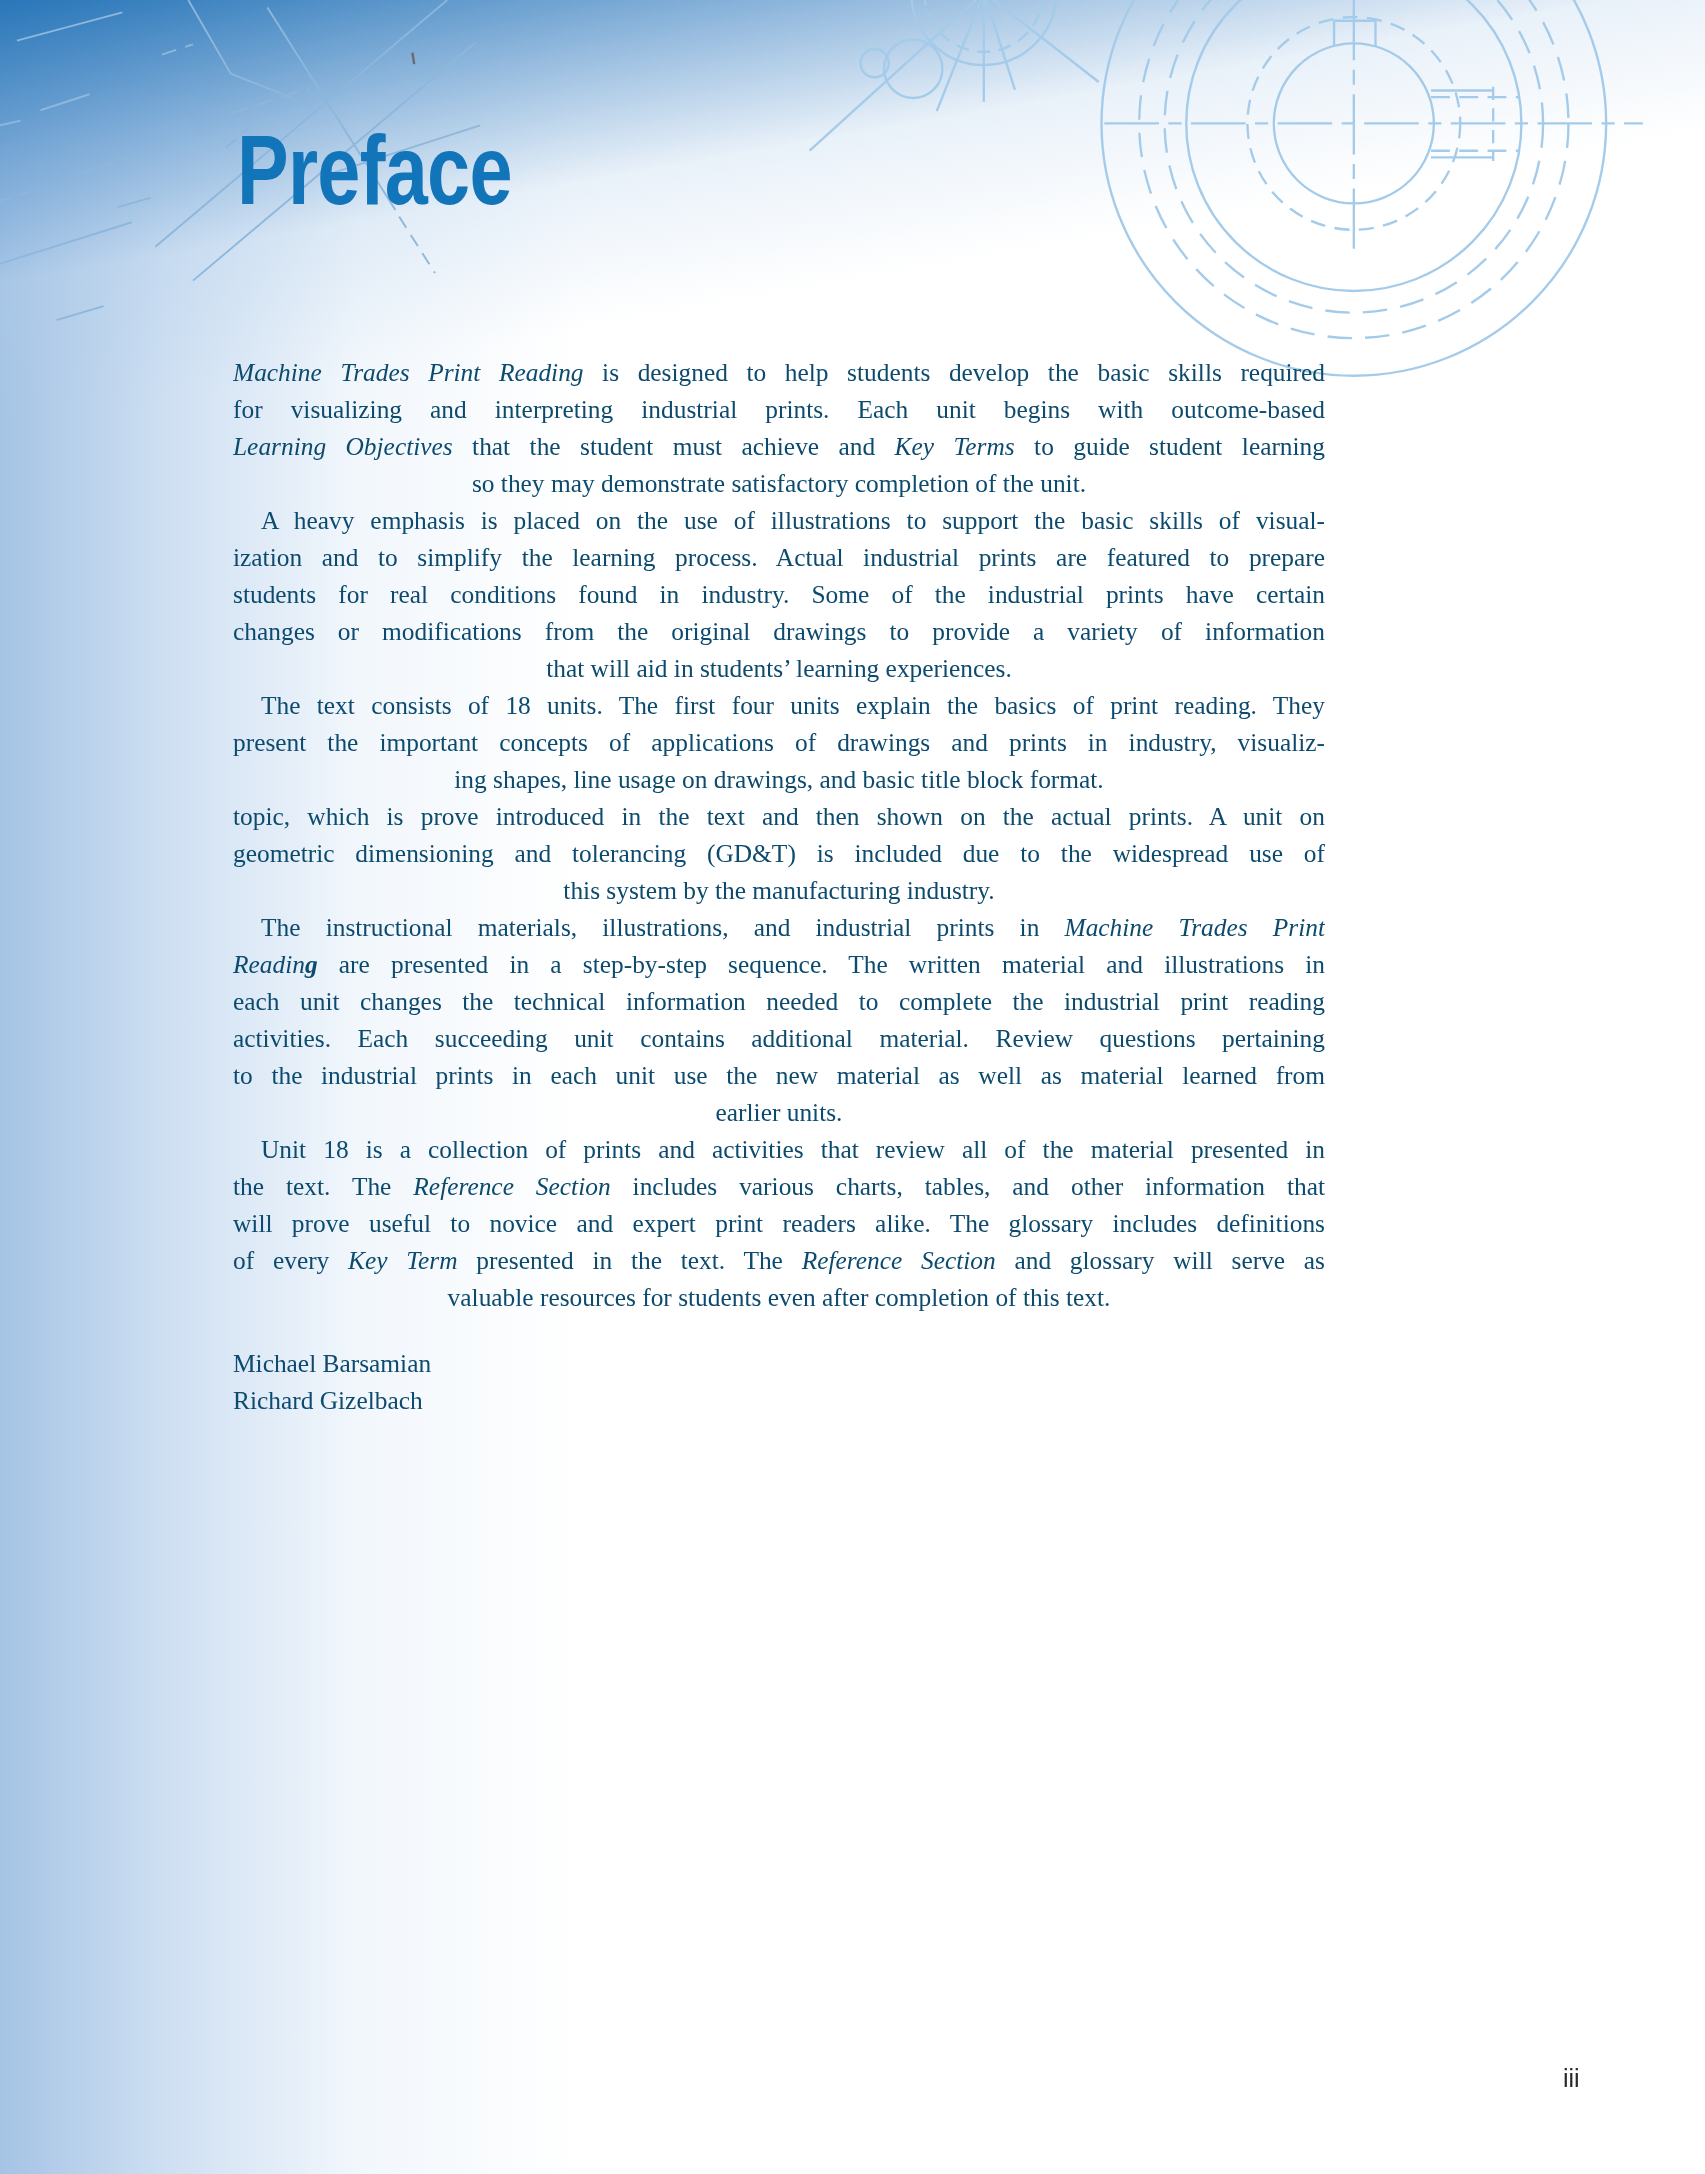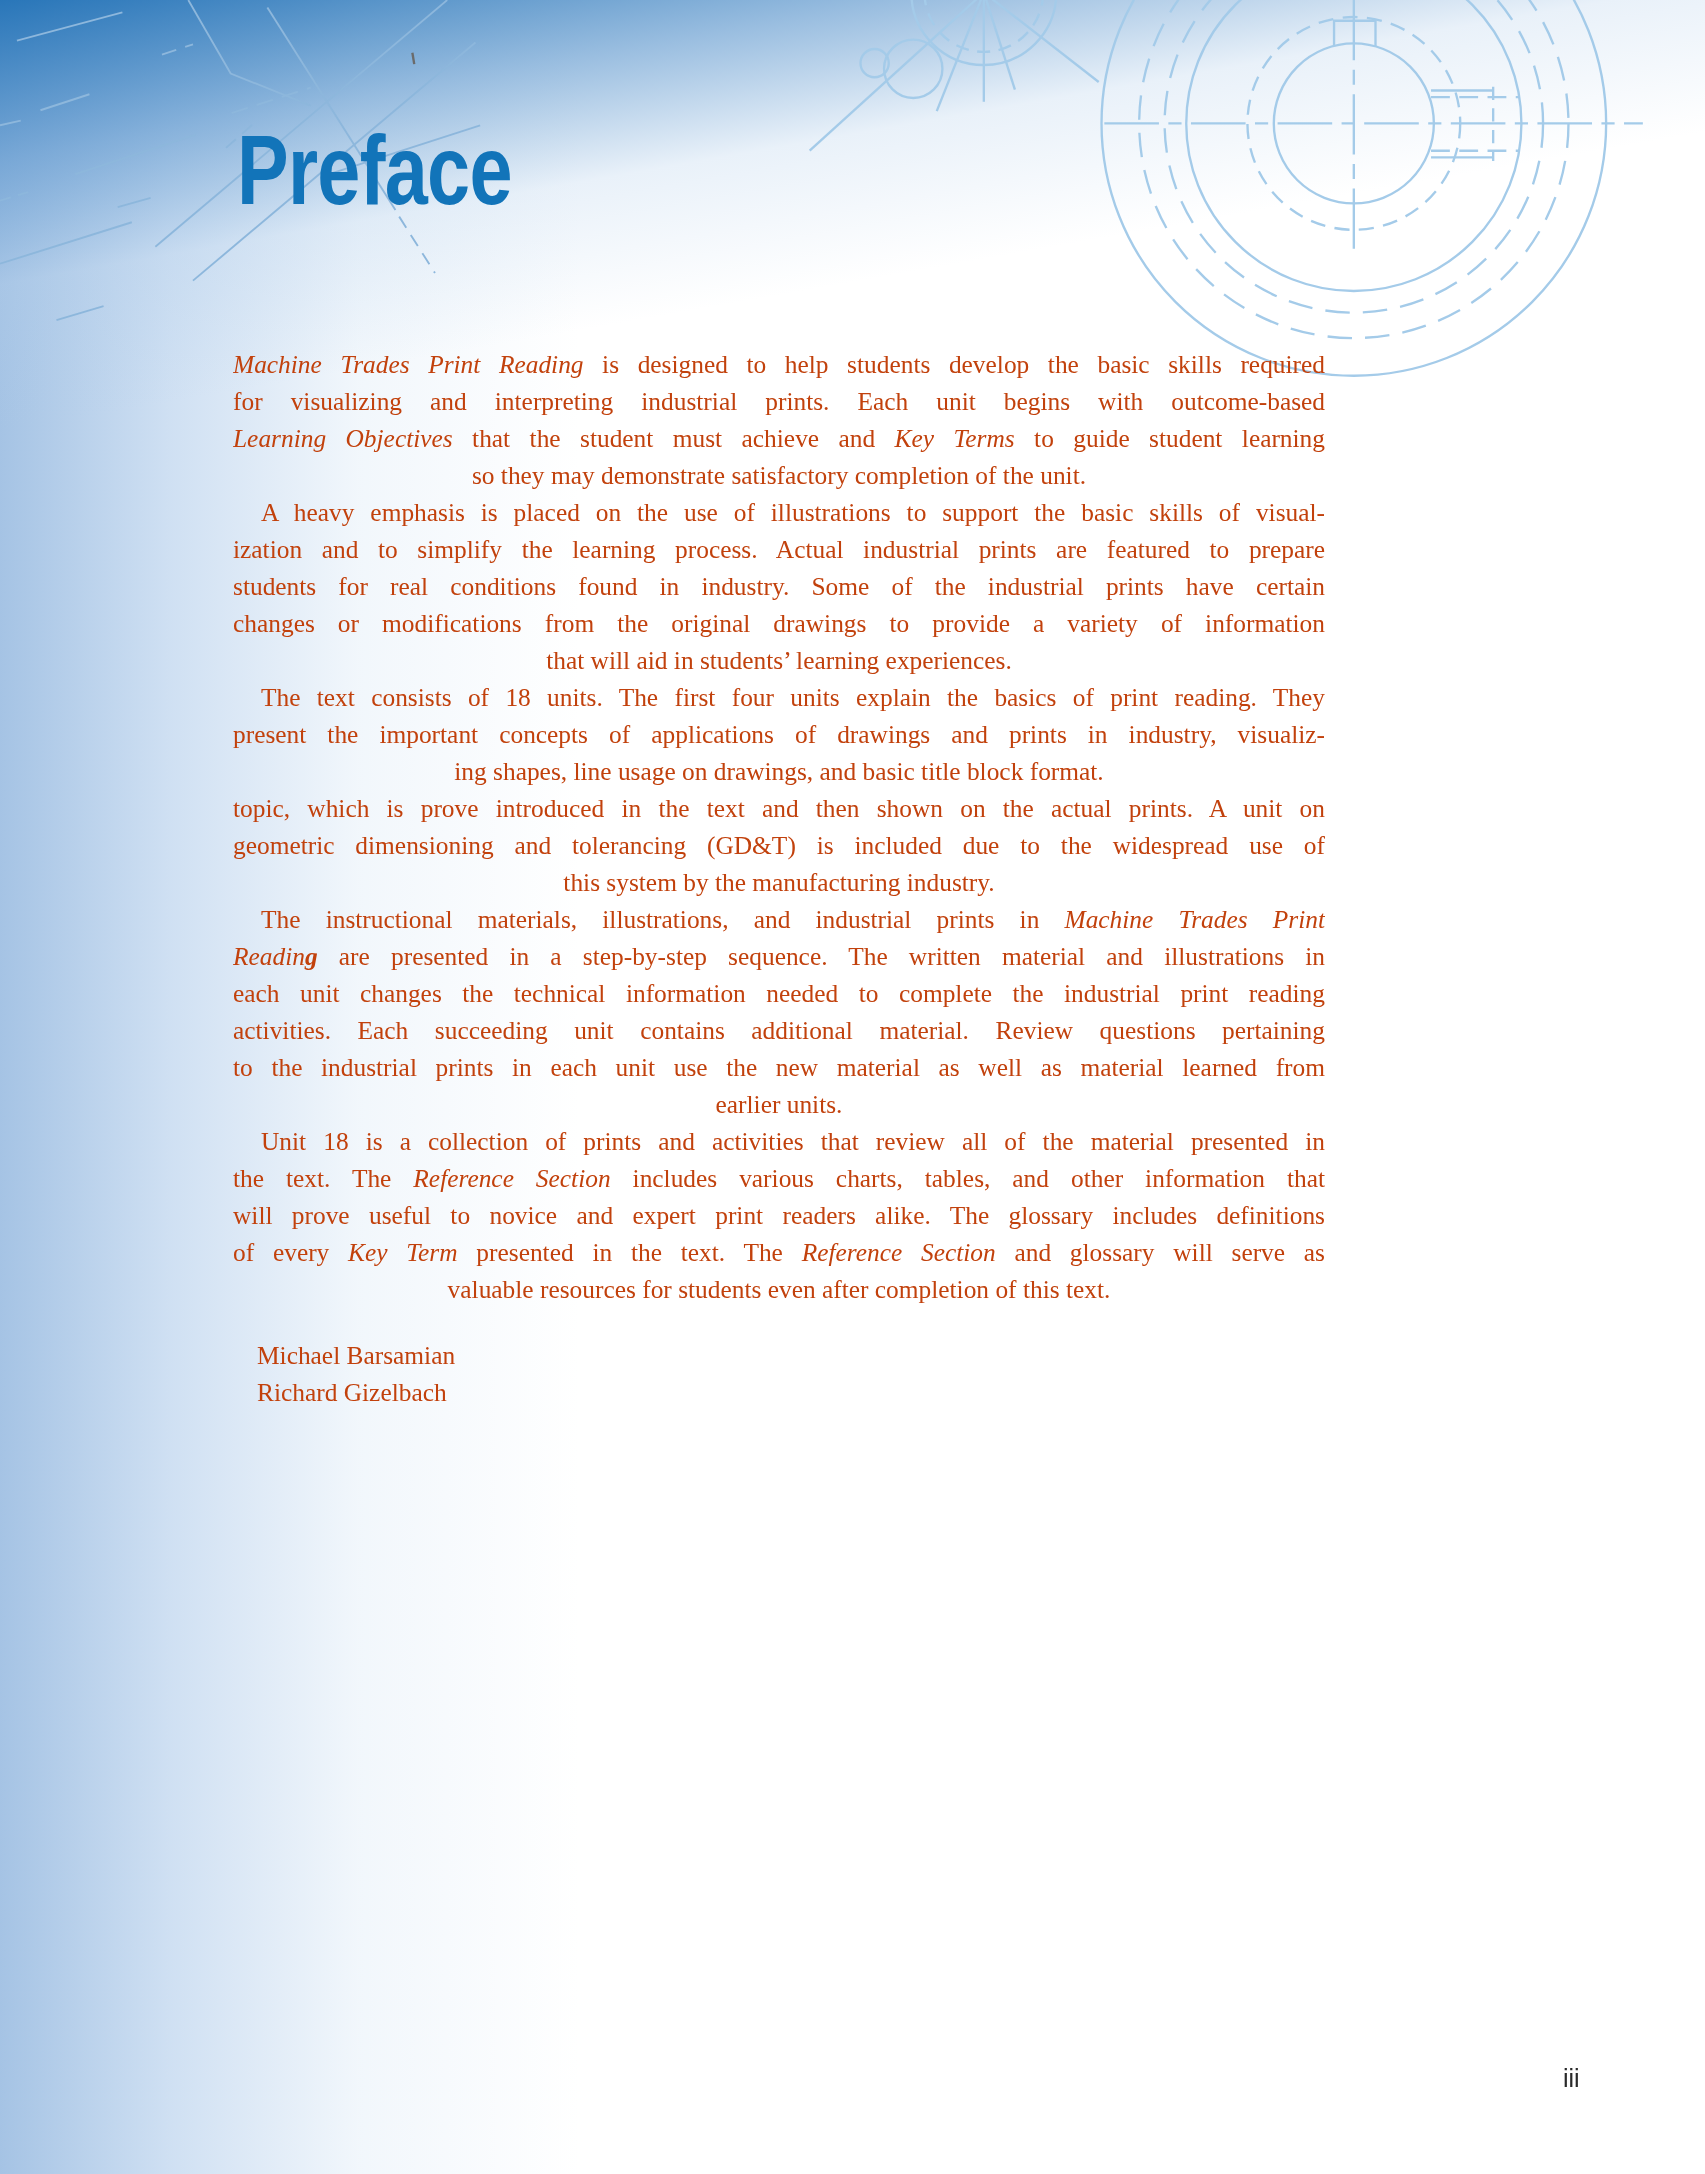--- a/index.html
+++ b/index.html
@@ -13,32 +13,32 @@
   }
   .deco{position:absolute;left:0;top:0;pointer-events:none;}
   .title{
     position:absolute;left:237px;top:121px;margin:0;
     font-family:"Liberation Sans", sans-serif;
     font-weight:bold;font-size:98px;line-height:98px;color:#1274b9;
     transform:scaleX(0.79);transform-origin:left top;
     letter-spacing:-0.9px;white-space:nowrap;
   }
   .bodytext{
-    position:absolute;left:233px;top:346px;width:1092px;
-    font-size:25.4px;color:#c2410c;
+    position:absolute;left:233px;top:354px;width:1092px;
+    font-size:25.4px;color:#0c4a6e;
   }
   .para{margin:0;padding:0;}
   .line{height:37px;line-height:37px;overflow:hidden;text-align:center;}
   .line.just{text-align:justify;}
   .line.just::after{content:"";display:inline-block;width:100%;height:0;}
   .line.ind{padding-left:28px;}
   .i{font-style:italic;}
   .b{font-weight:bold;}
   .signature{margin-top:29px;}
-  .signature div{height:37px;line-height:37px;margin-left:24px;}
+  .signature div{height:37px;line-height:37px;}
   .pagenum{
     position:absolute;left:1563px;top:2064px;width:38px;text-align:left;
     font-family:"Liberation Sans", sans-serif;font-size:25px;color:#2a2a2a;
   }
 </style>
 </head>
 <body>
 
 <svg class="deco" width="1705" height="405" viewBox="0 0 1811 430" fill="none">
 

